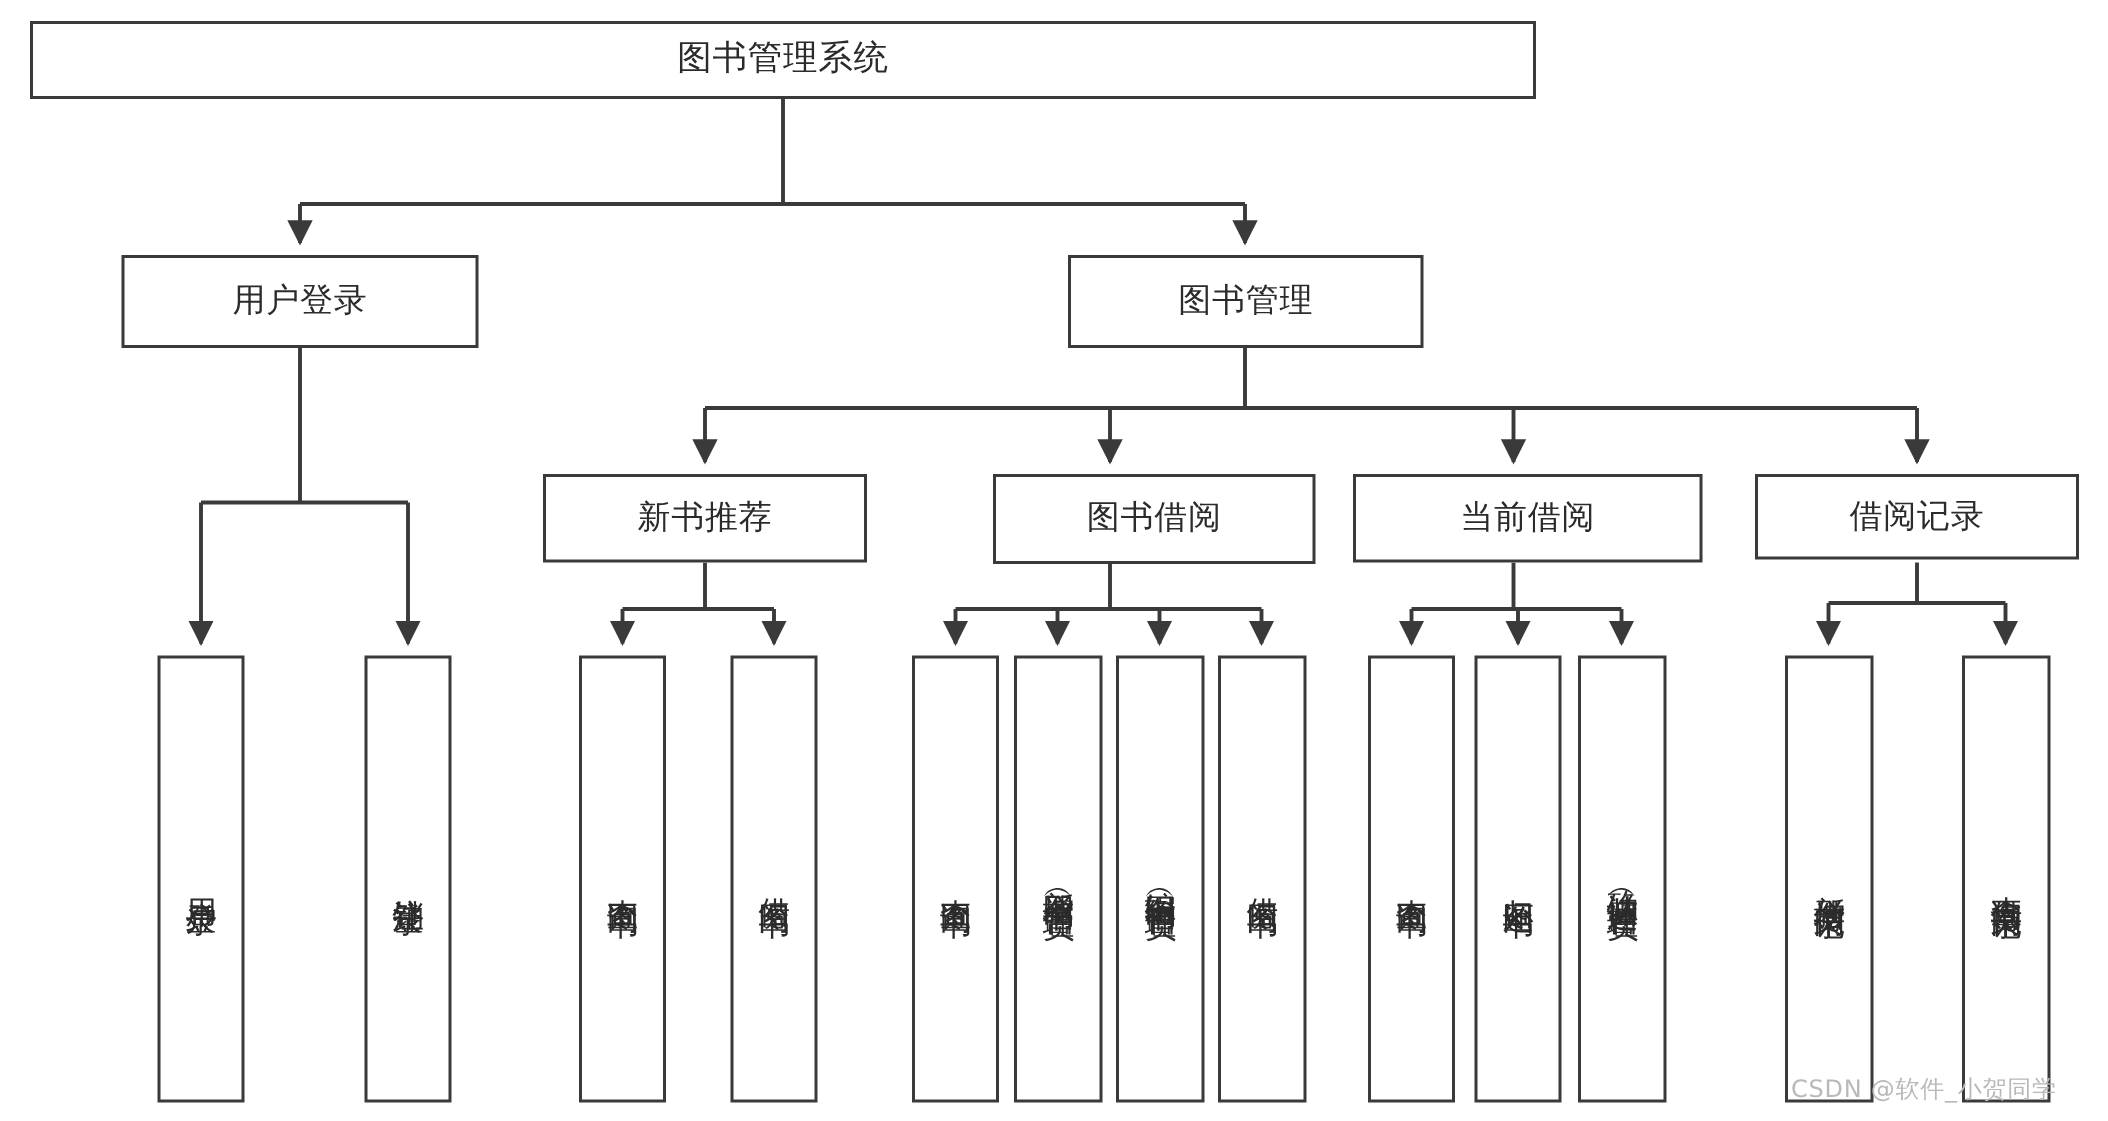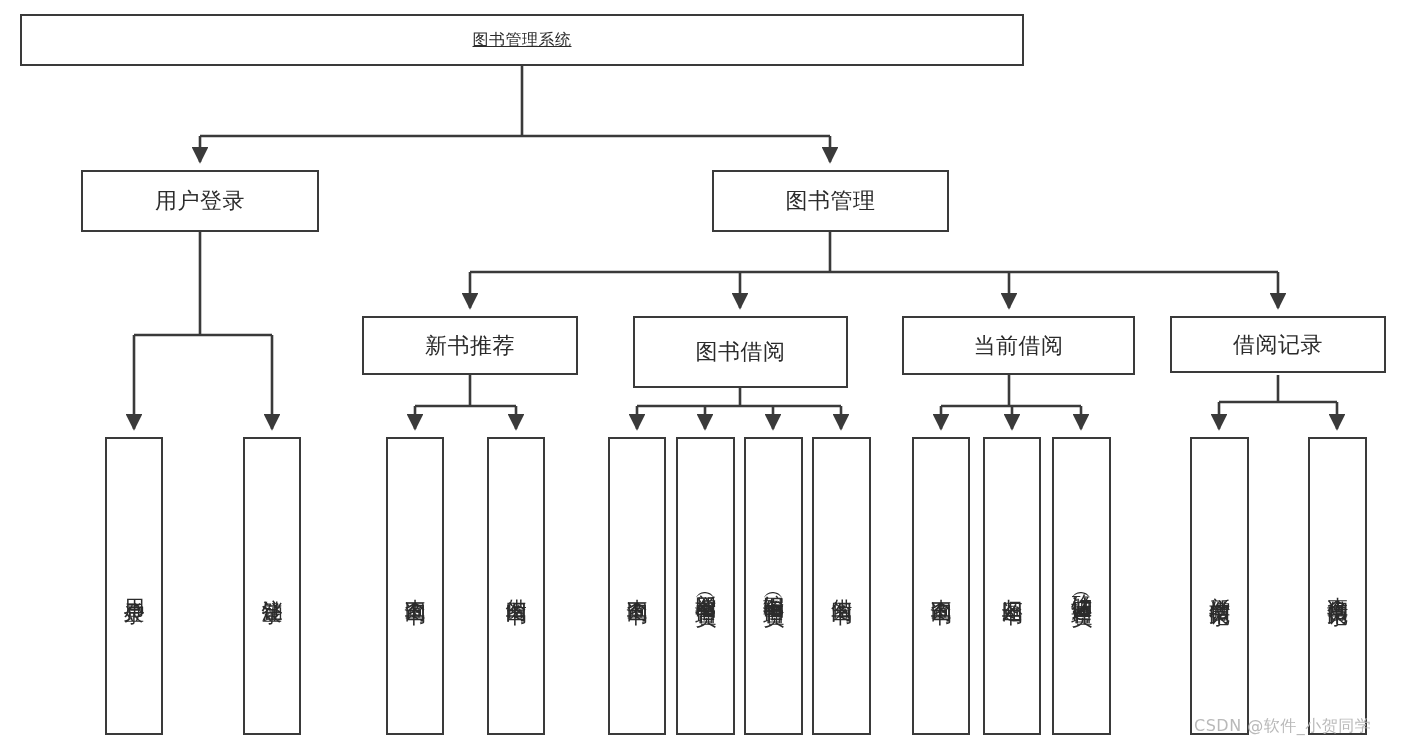--- a/index.html
+++ b/index.html
@@ -36,22 +36,21 @@
     display:block;
     text-align:center;
     line-height:1.18;
     letter-spacing:0.5px;
   }
   
   .h-node .lbl{
     font-size:22px;
   }
   .h-node.root .lbl{
-    font-size:16px;
-    text-decoration:underline;
+    font-size:23px;
   }
   
   .v-node{
     align-items:center;
     justify-content:center;
   }
   .v-node .lbl{
     writing-mode:vertical-rl;
     text-orientation:upright;
     font-size:21px;
@@ -129,21 +128,21 @@
   <div class="node h-node" style="left:81px;top:170px;width:238px;height:62px;">
     <span class="lbl">用户登录</span>
   </div>
   <div class="node h-node" style="left:712px;top:170px;width:237px;height:62px;">
     <span class="lbl">图书管理</span>
   </div>
 
   <div class="node h-node" style="left:362px;top:316px;width:216px;height:59px;">
     <span class="lbl">新书推荐</span>
   </div>
-  <div class="node h-node" style="left:633px;top:316px;width:215px;height:72px;">
+  <div class="node h-node" style="left:662px;top:316px;width:215px;height:60px;">
     <span class="lbl">图书借阅</span>
   </div>
   <div class="node h-node" style="left:902px;top:316px;width:233px;height:59px;">
     <span class="lbl">当前借阅</span>
   </div>
   <div class="node h-node" style="left:1170px;top:316px;width:216px;height:57px;">
     <span class="lbl">借阅记录</span>
   </div>
 
   <div class="node v-node" style="left:105px;top:437px;width:58px;height:298px;">

